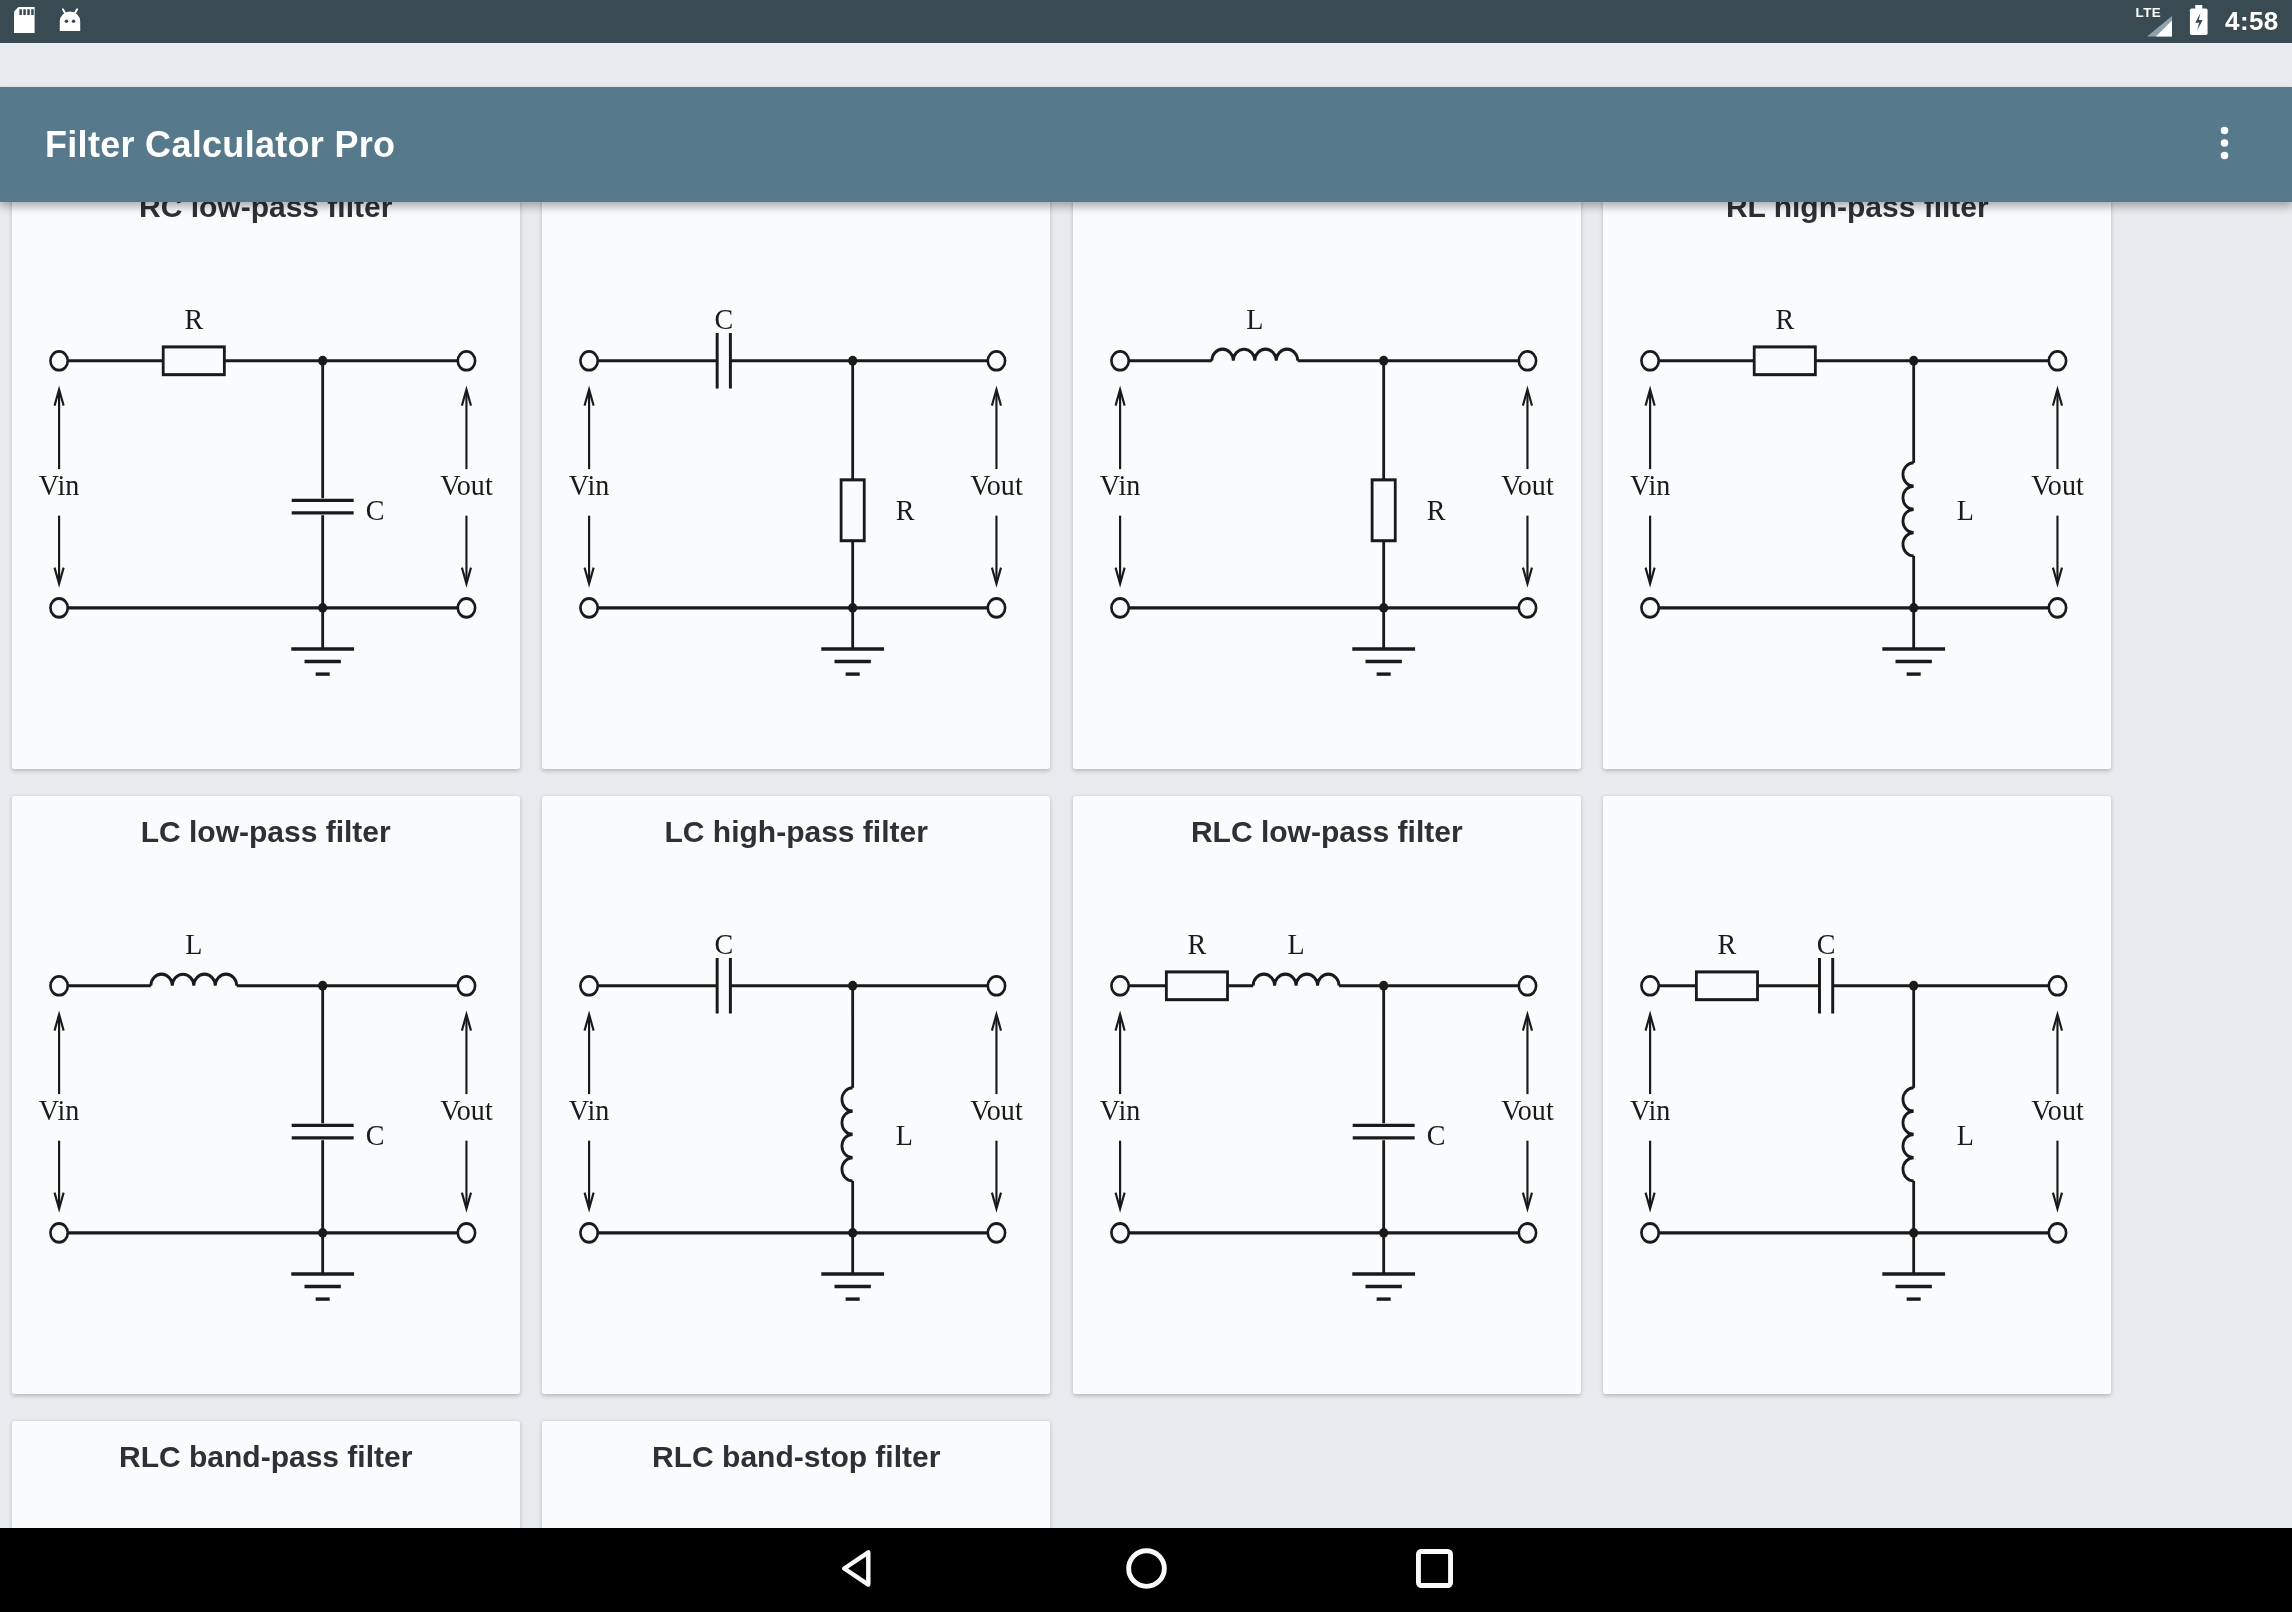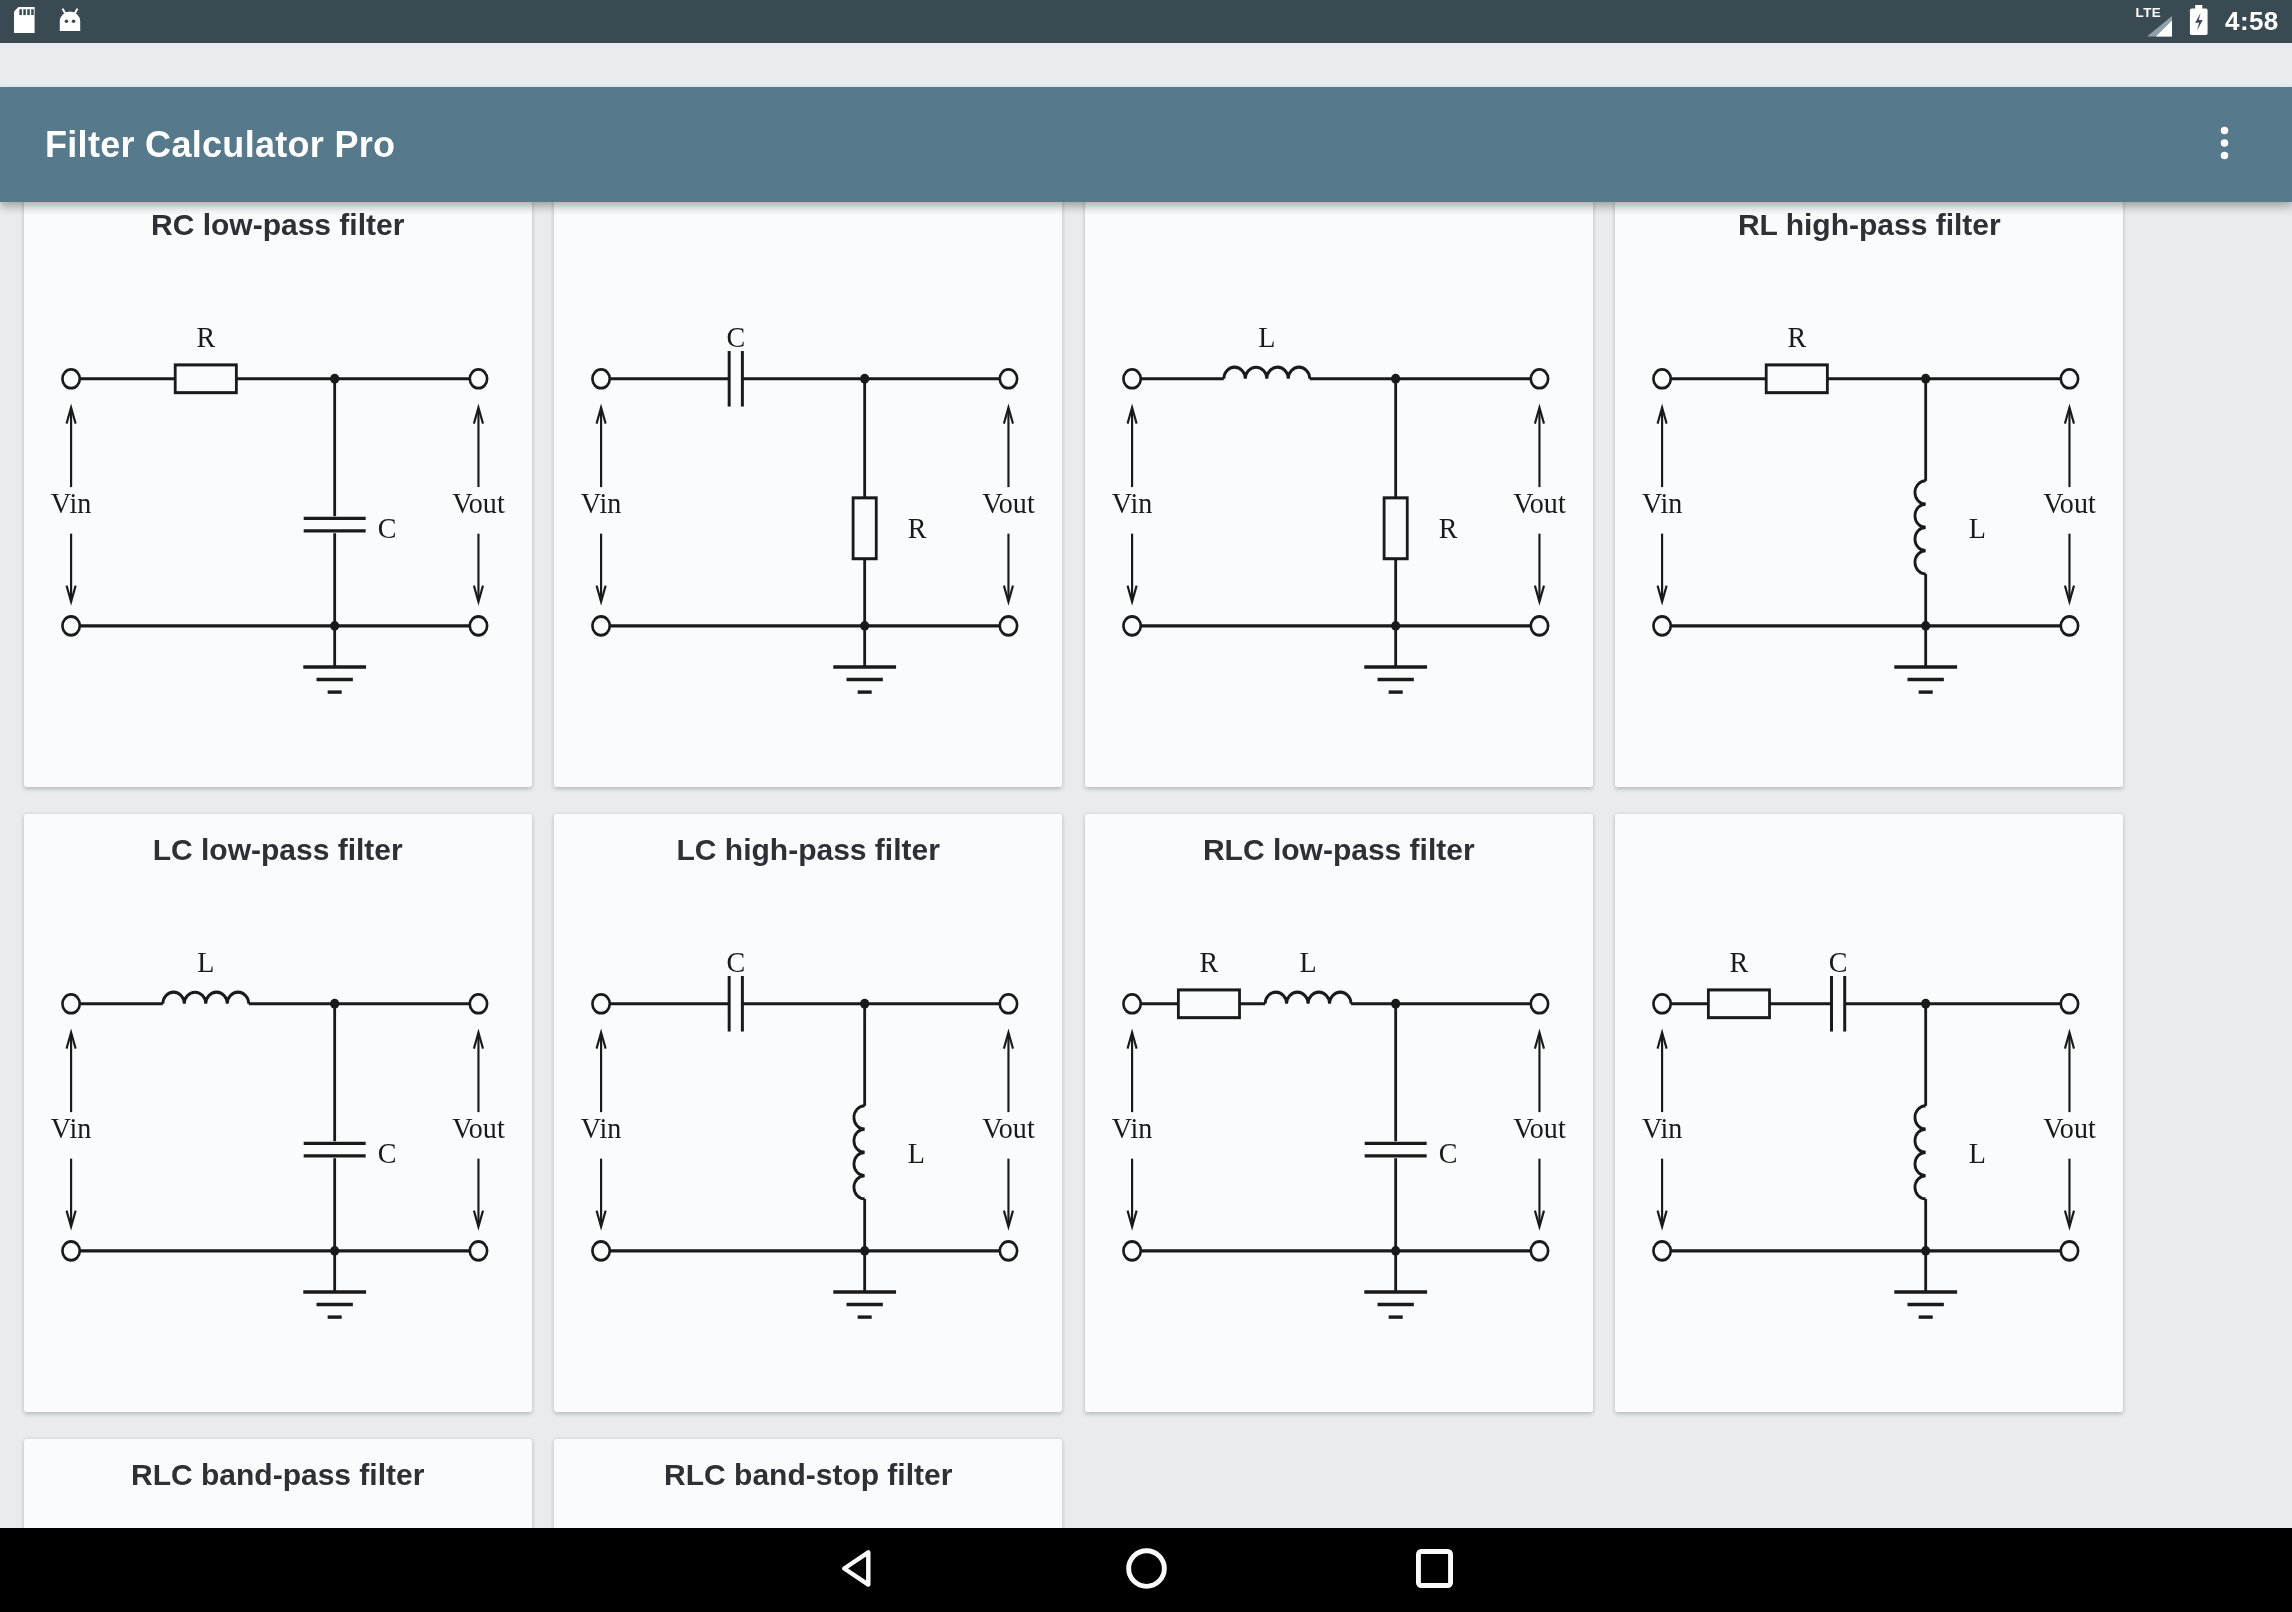--- a/index.html
+++ b/index.html
@@ -37,22 +37,22 @@
     display:flex;align-items:center;padding:0 45px;
     box-shadow:0 4.5px 9px rgba(0,0,0,.32);z-index:8;margin-top:44px;
   }
   .app-title{color:#ffffff;font-size:36px;font-weight:bold;letter-spacing:0.3px}
   .overflow-btn{
     margin-left:auto;width:47px;height:57px;
     display:flex;align-items:center;justify-content:center;cursor:pointer;
   }
   
   .content{
-    position:absolute;top:176px;left:0;width:2123px;height:1370px;
-    overflow:hidden;background:var(--page-bg);margin-left:12px;
+    position:absolute;top:158px;left:0;width:2123px;height:1370px;
+    overflow:hidden;background:var(--page-bg);
   }
   #cards{
     display:grid;grid-template-columns:repeat(4,1fr);
     gap:27px 22.4px;padding:12.5px 11.6px;grid-auto-rows:598px;
   }
   .card{
     background:var(--card-bg);border-radius:2.7px;
     box-shadow:0 1.8px 4.5px rgba(0,0,0,.22);
     position:relative;overflow:hidden;cursor:pointer;
   }

